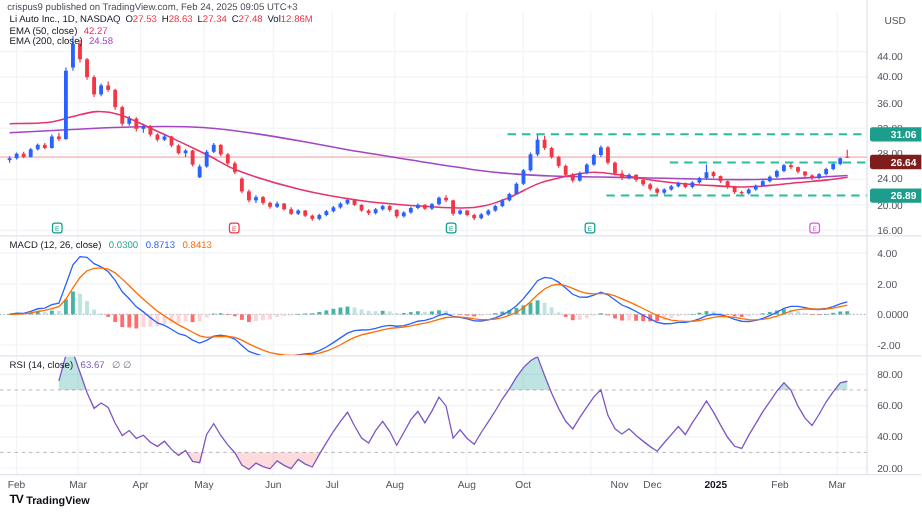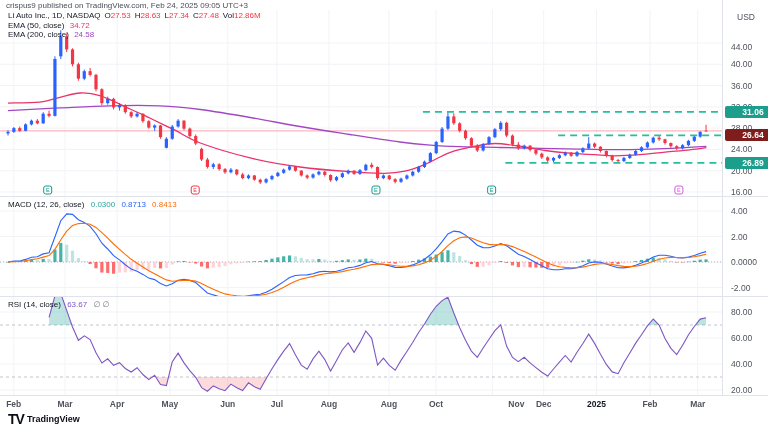--- a/index.html
+++ b/index.html
@@ -20,25 +20,25 @@
   .vrsi{color:#7e57c2;margin-left:4px;}
   .vempty{color:#787b86;margin-left:4px;}
   .ohlc-k{color:#131722;margin-left:4px;}
   .ohlc-v{color:#f23645;}
   #paxis{position:absolute;left:723px;top:0;width:45px;height:396px;}
   .usd{position:absolute;left:14px;top:12px;font-size:8.5px;color:#50535e;}
   .ptick{position:absolute;left:8px;font-size:8.5px;color:#50535e;}
   .badge{position:absolute;left:2px;width:56px;height:12px;border-radius:2px;
          color:#fff;font-size:8.5px;font-weight:bold;text-align:center;line-height:12px;}
   #taxis{position:absolute;left:0;top:397px;width:723px;height:14px;}
-  .mtick{position:absolute;top:2px;font-size:8.5px;color:#50535e;transform:translateX(-50%);font-weight:bold;}
+  .mtick{position:absolute;top:2px;font-size:8.5px;color:#50535e;transform:translateX(-50%);}
   .mtick.bold{font-weight:bold;color:#131722;}
   .brand{position:absolute;left:8px;top:411px;font-size:9px;font-weight:600;color:#0c0e15;
          display:flex;align-items:center;gap:3px;}
-  .tvmark{font-weight:900;font-size:14px;letter-spacing:-1px;}
+  .tvmark{font-weight:900;font-size:10px;letter-spacing:-1px;}
 </style>
 </head>
 <body>
 
 <div id="stage">
   <div class="pub">crispus9 published on TradingView.com, Feb 24, 2025 09:05 UTC+3</div>
 
   <svg id="plot" width="768" height="427">
       <defs>
         <clipPath id="clipP">
@@ -490,21 +490,21 @@
       <line x1="0" y1="395.5" x2="768" y2="395.5" stroke="#e0e3eb"></line>
       <line x1="722.5" y1="0" x2="722.5" y2="395.5" stroke="#e0e3eb"></line>
     </svg>
 
   <div class="legend price-legend">
     <div>
       <span>Li Auto Inc., 1D, NASDAQ</span><span id="ohlc"><span class="ohlc-k">O</span><span class="ohlc-v">27.53</span><span class="ohlc-k">H</span><span class="ohlc-v">28.63</span><span class="ohlc-k">L</span><span class="ohlc-v">27.34</span><span class="ohlc-k">C</span><span class="ohlc-v">27.48</span><span class="ohlc-k">Vol</span><span class="ohlc-v">12.86M</span></span>
     </div>
     <div>
       <span>EMA (50, close)</span>
-      <span class="val v50">34.72</span>
+      <span class="val v50">42.27</span>
     </div>
     <div>
       <span>EMA (200, close)</span>
       <span class="val v200">24.58</span>
     </div>
   </div>
 
   <div class="legend macd-legend">
     <span>MACD (12, 26, close)</span>
     <span class="vm0">0.0300</span>

